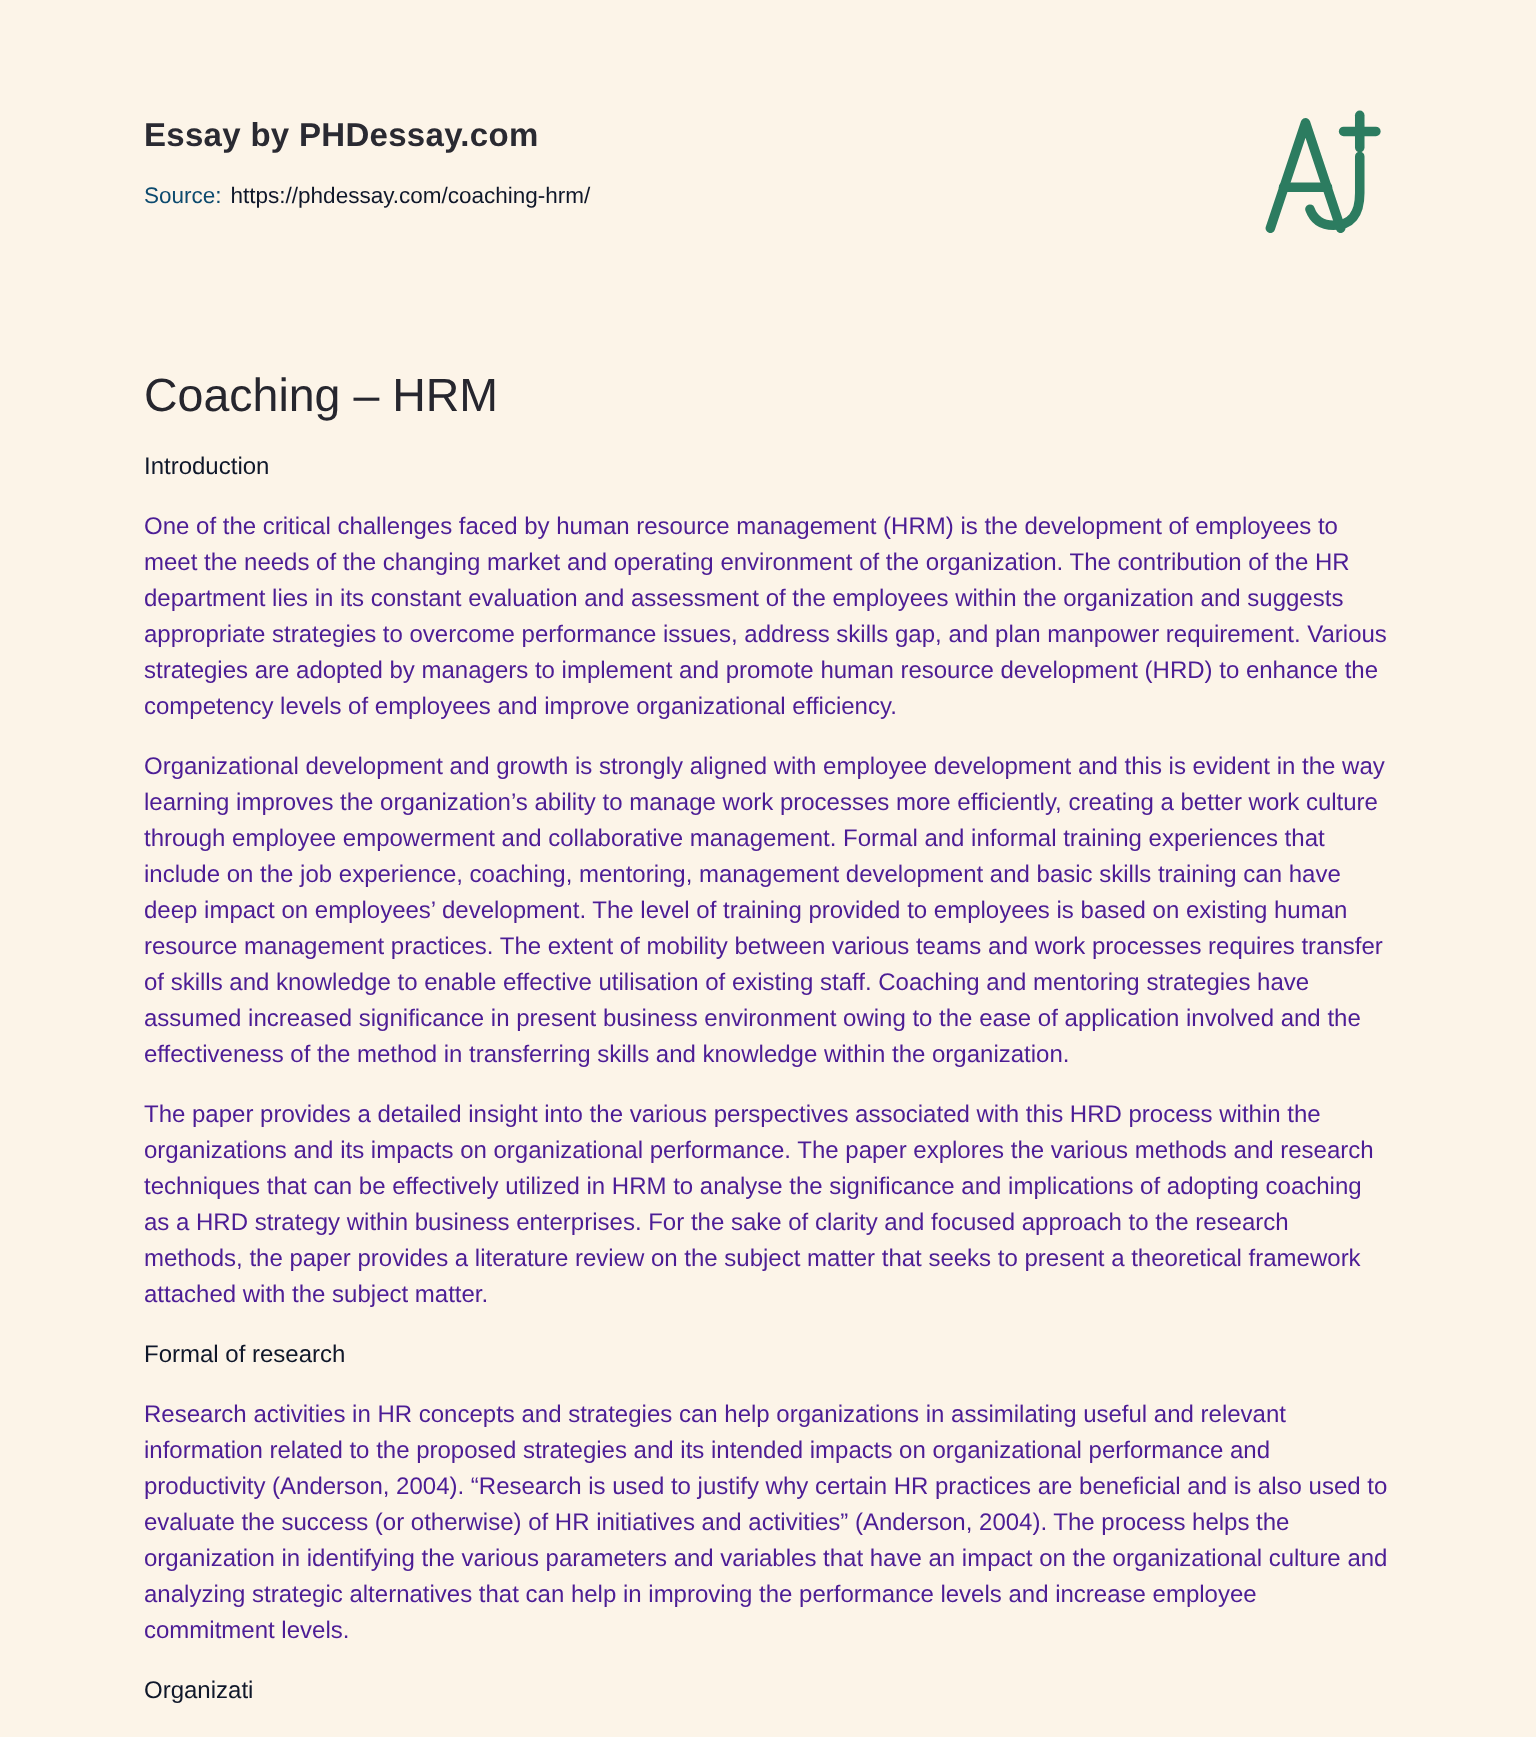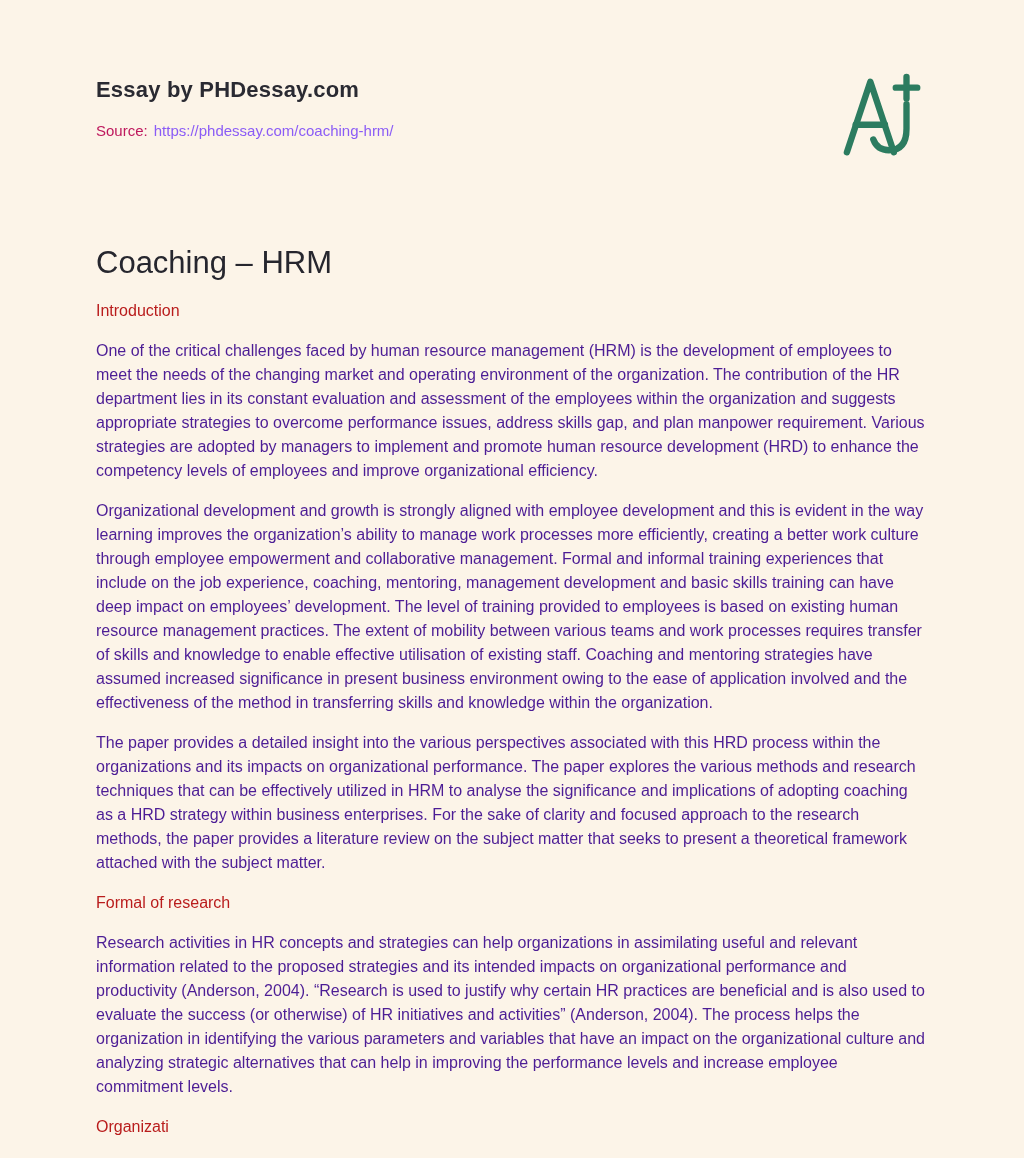--- a/index.html
+++ b/index.html
@@ -28,46 +28,46 @@
     font-weight: 700;
     letter-spacing: 0.2px;
     color: #2A2A32;
   }
   .source-line {
     margin-top: 17px;
     font-size: 15px;
     line-height: 20px;
   }
   .source-label {
-    color: #be185d;
+    color: #0c4a6e;
     margin-right: 6px;
   }
   .source-link {
-    color: #8b5cf6;
+    color: #0f172a;
     text-decoration: none;
     cursor: pointer;
   }
   .logo {
     margin-top: -4px;
     flex: 0 0 auto;
   }
   .article { max-width: 832px; }
   .title {
     margin: 79px 0 10px 0;
     font-size: 31px;
     line-height: 40px;
     font-weight: 400;
     color: #26262E;
   }
   .section-heading {
     margin: 16px 0 0 0;
     font-size: 16px;
     line-height: 24px;
     font-weight: 400;
-    color: #b91c1c;
+    color: #0f172a;
   }
   .body-para {
     margin: 16px 0 0 0;
     font-size: 16px;
     line-height: 24px;
     font-weight: 400;
     color: #4c1d95;
   }
 </style>
 </head>

